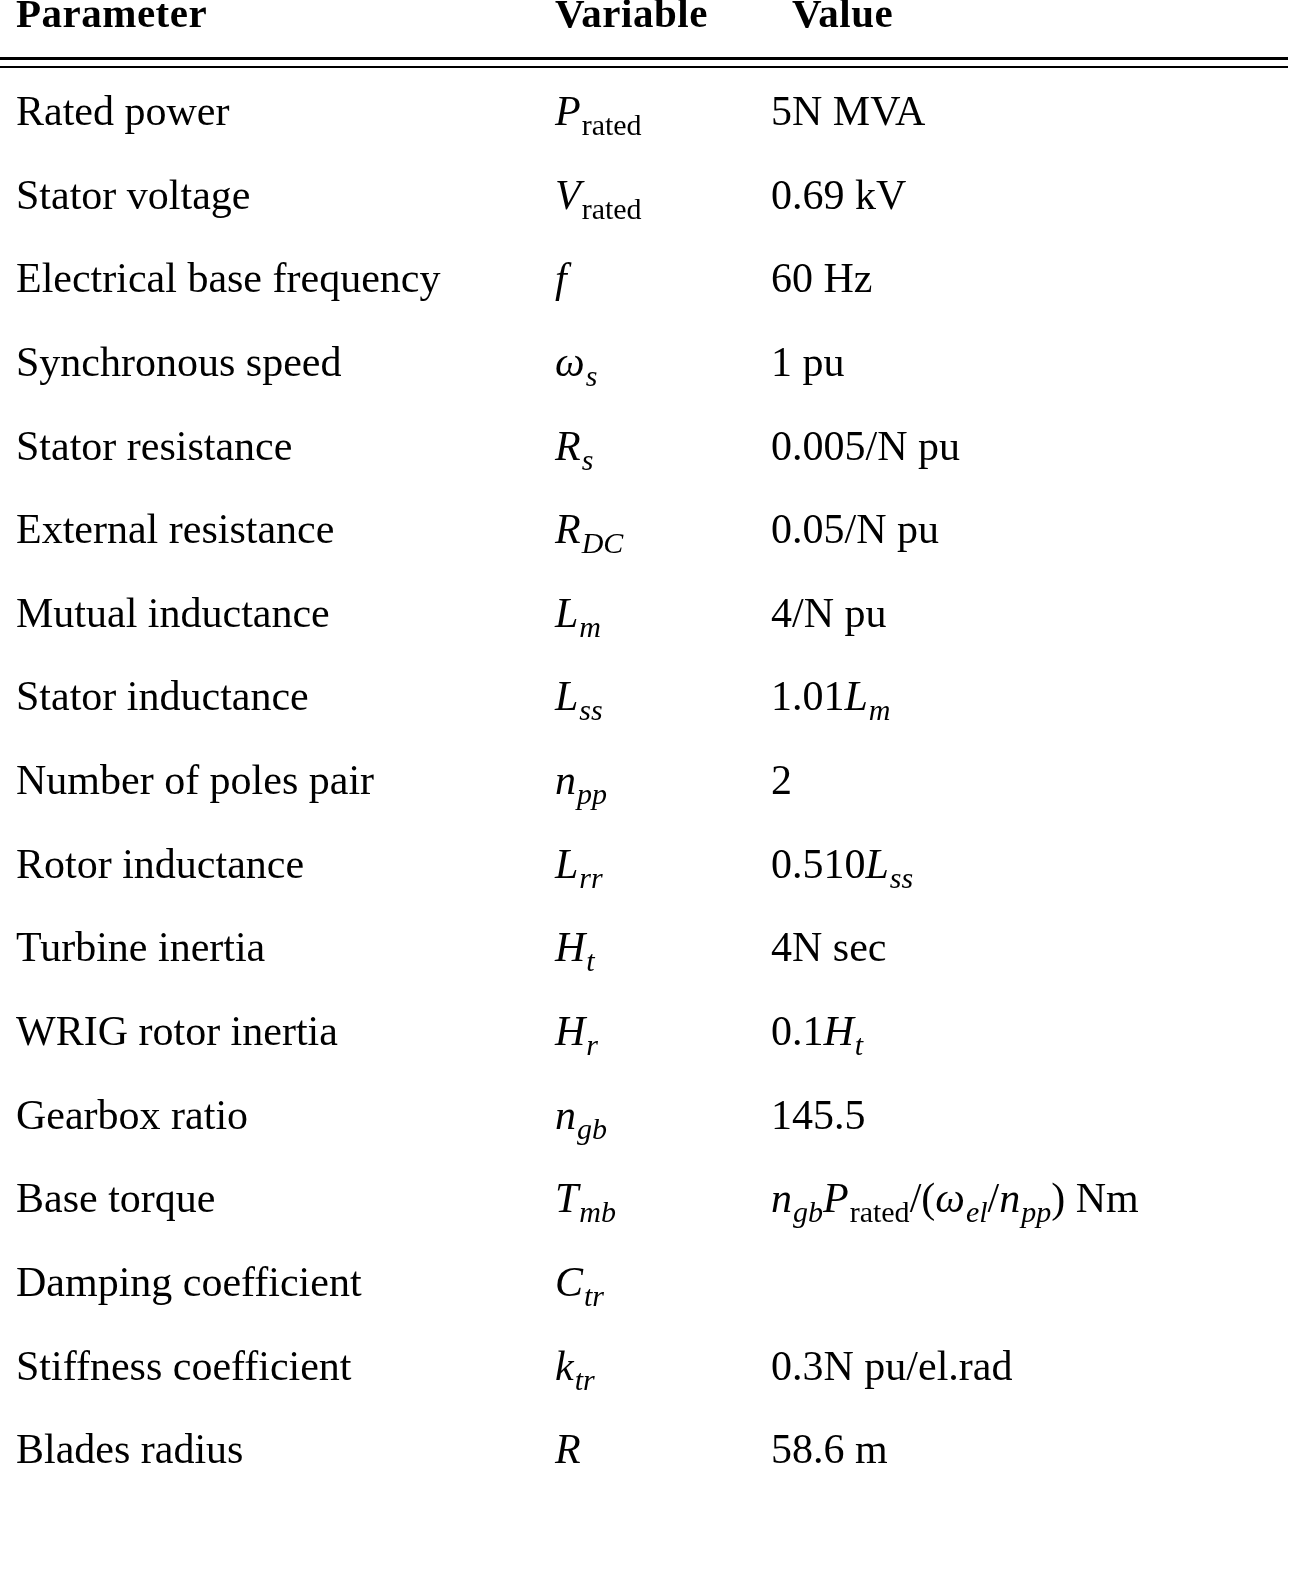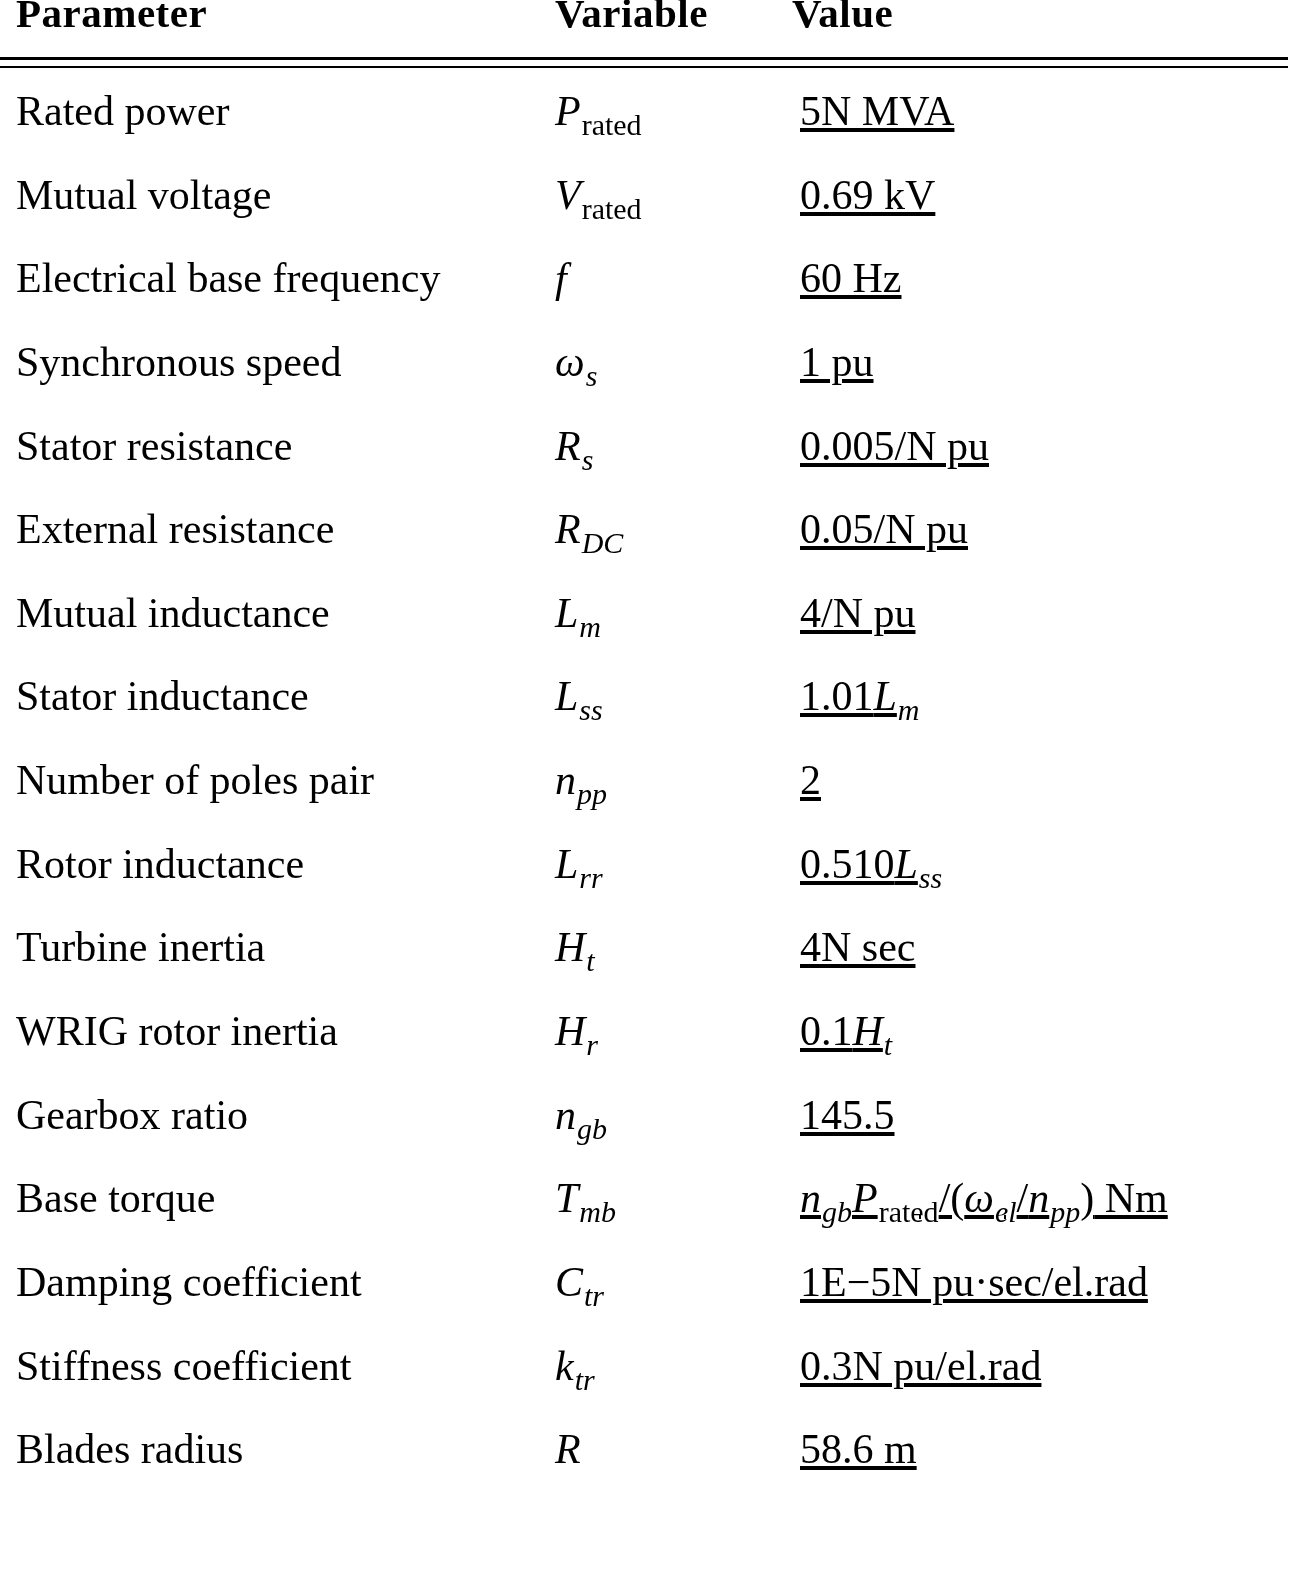--- a/index.html
+++ b/index.html
@@ -59,21 +59,21 @@
       font-size: 42px;
     }
     .row .cell {
       position: absolute;
       top: 0;
       line-height: 56px;
       white-space: nowrap;
     }
     .col-param { left: 16px; }
     .col-var   { left: 555px; font-style: italic; }
-    .col-val   { left: 800px; text-decoration: underline; }
+    .col-val   { left: 771px; }
     .sub {
       font-size: 30px;
       position: relative;
       top: 10px;
       margin-left: 1px;
       margin-top: 40px;
     }
     .sub.upright { font-style: normal; }
     .sub.italic { font-style: italic; }
     .it { font-style: italic; }
@@ -93,21 +93,21 @@
 
 <div class="rows">
 
   <div class="row">
     <span class="cell col-param">Rated power</span>
     <span class="cell col-var"><span>P</span><span class="sub upright">rated</span></span>
     <span class="cell col-val">5N MVA</span>
   </div>
 
   <div class="row">
-    <span class="cell col-param">Mutual voltage</span>
+    <span class="cell col-param">Stator voltage</span>
     <span class="cell col-var"><span>V</span><span class="sub upright">rated</span></span>
     <span class="cell col-val">0.69 kV</span>
   </div>
 
   <div class="row">
     <span class="cell col-param">Electrical base frequency</span>
     <span class="cell col-var"><span>f</span><span class="sub italic"></span></span>
     <span class="cell col-val">60 Hz</span>
   </div>
 
@@ -174,21 +174,20 @@
 
   <div class="row">
     <span class="cell col-param">Base torque</span>
     <span class="cell col-var"><span>T</span><span class="sub italic">mb</span></span>
     <span class="cell col-val"><span class="it">n</span><span class="sub italic">gb</span><span class="it">P</span><span class="sub upright">rated</span><span class="rm">/(</span><span class="it">ω</span><span class="sub italic">el</span><span class="rm">/</span><span class="it">n</span><span class="sub italic">pp</span><span class="rm">)</span><span class="rm" style="white-space:pre;"> Nm</span></span>
   </div>
 
   <div class="row">
     <span class="cell col-param">Damping coefficient</span>
     <span class="cell col-var"><span>C</span><span class="sub italic">tr</span></span>
-    <span class="cell col-val">1E−5N pu·sec/el.rad</span>
   </div>
 
   <div class="row">
     <span class="cell col-param">Stiffness coefficient</span>
     <span class="cell col-var"><span>k</span><span class="sub italic">tr</span></span>
     <span class="cell col-val">0.3N pu/el.rad</span>
   </div>
 
   <div class="row">
     <span class="cell col-param">Blades radius</span>

